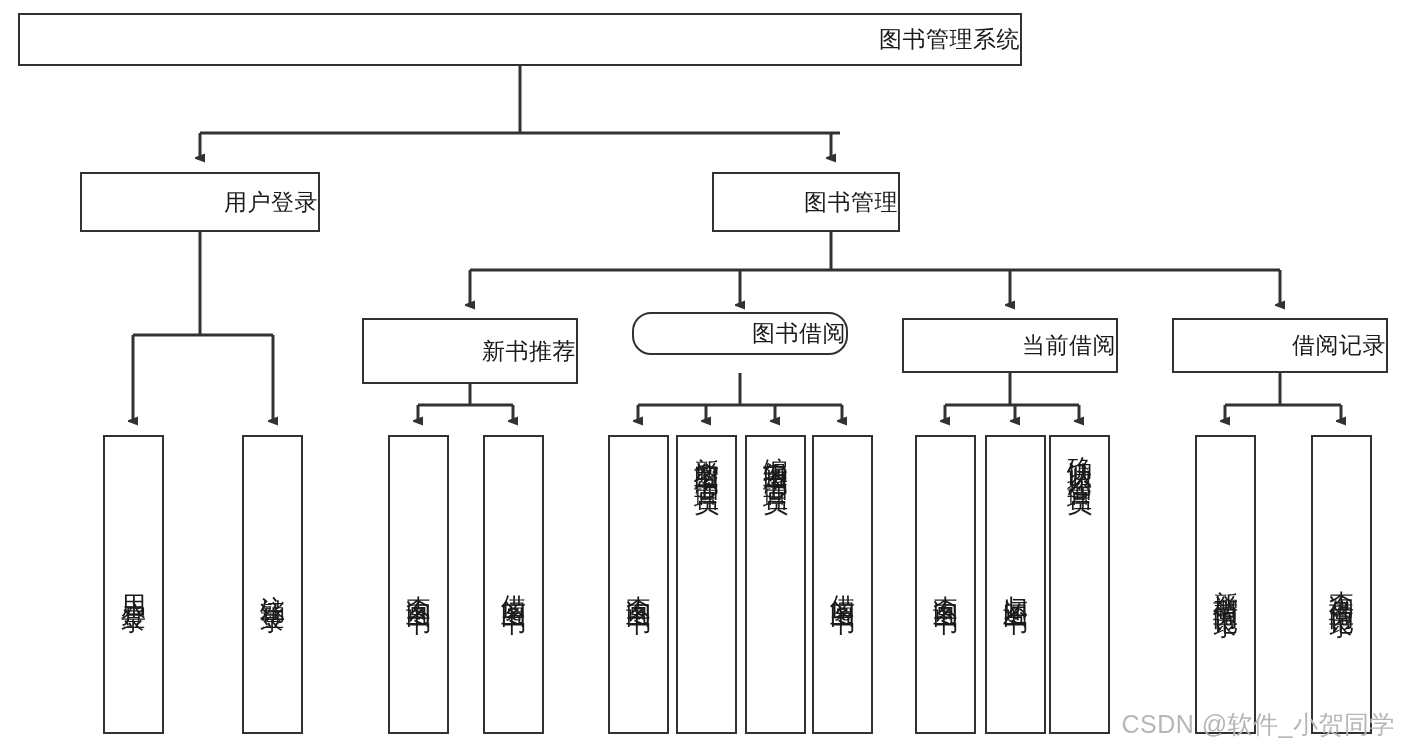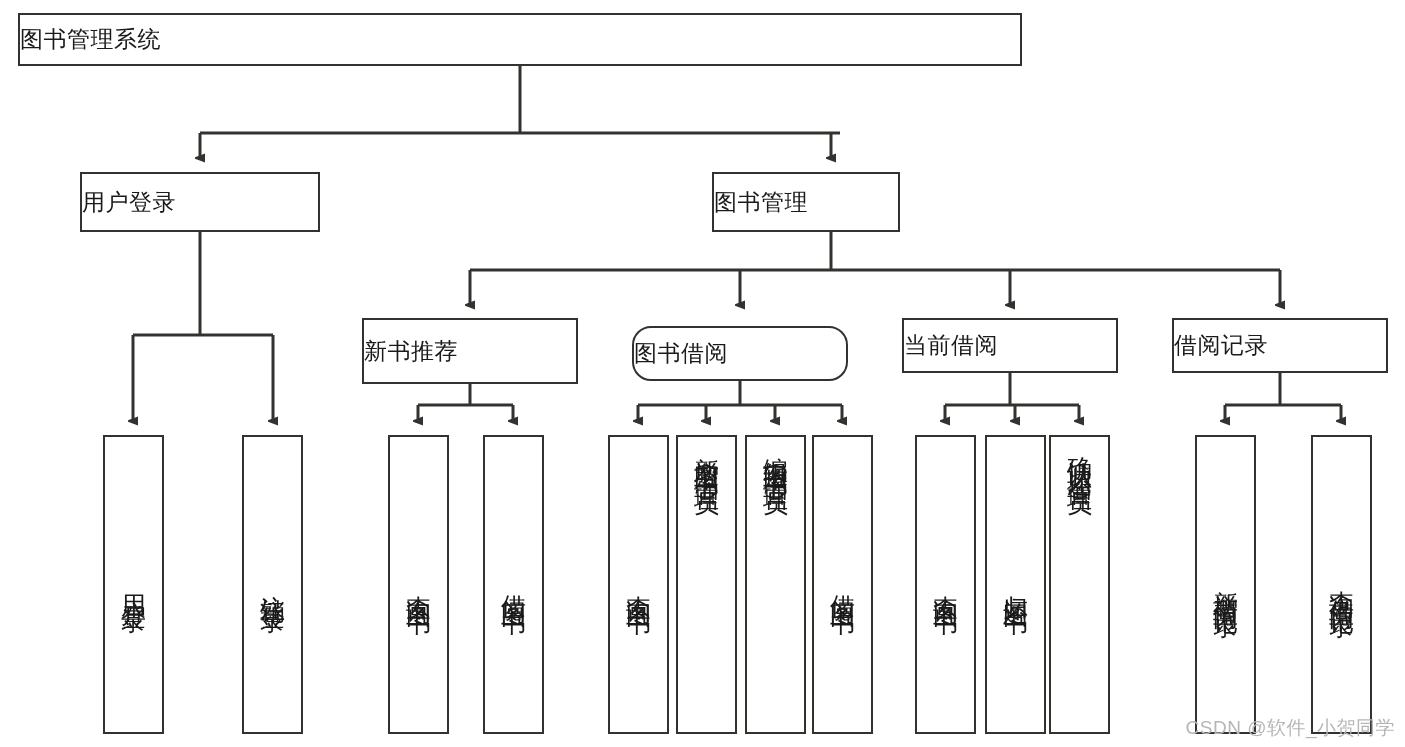--- a/index.html
+++ b/index.html
@@ -27,21 +27,21 @@
     height: 747px;
     pointer-events: none;
   }
   .node {
     position: absolute;
     box-sizing: border-box;
     background: #ffffff;
     border: 2px solid #33322f;
     display: flex;
     align-items: center;
-    justify-content: flex-start;
+    justify-content: flex-end;
     color: #1a1a1a;
   }
   .node .label {
     font-size: 23px;
     line-height: 1.15;
     letter-spacing: 0.5px;
     white-space: nowrap;
   }
   .node.leaf {
     align-items: flex-start;
@@ -57,21 +57,21 @@
     white-space: nowrap;
     display: block;
   }
   .node.leaf.centered {
     align-items: center;
   }
   .watermark {
     position: absolute;
     right: 10px;
     bottom: 6px;
-    font-size: 19px;
+    font-size: 25px;
     color: #b6b6b6;
     letter-spacing: 0.5px;
     white-space: nowrap;
     user-select: none;
   }
 </style>
 </head>
 <body>
 
 <div id="diagram-root">
@@ -133,21 +133,21 @@
   <div class="node" style="left:80px; top:172px; width:240px; height:60px;">
     <span class="label">用户登录</span>
   </div>
   <div class="node" style="left:712px; top:172px; width:188px; height:60px;">
     <span class="label">图书管理</span>
   </div>
 
   <div class="node" style="left:362px; top:318px; width:216px; height:66px;">
     <span class="label">新书推荐</span>
   </div>
-  <div class="node" style="left:632px; top:326px; width:216px; height:55px;border-radius:19px;">
+  <div class="node" style="left:632px; top:312px; width:216px; height:43px;border-radius:19px;">
     <span class="label">图书借阅</span>
   </div>
   <div class="node" style="left:1172px; top:318px; width:216px; height:55px;">
     <span class="label">借阅记录</span>
   </div>
   <div class="node" style="left:902px; top:318px; width:216px; height:55px;">
     <span class="label">当前借阅</span>
   </div>
 
   <div class="node leaf centered" style="left:103px; top:435px; width:61px; height:299px;">

